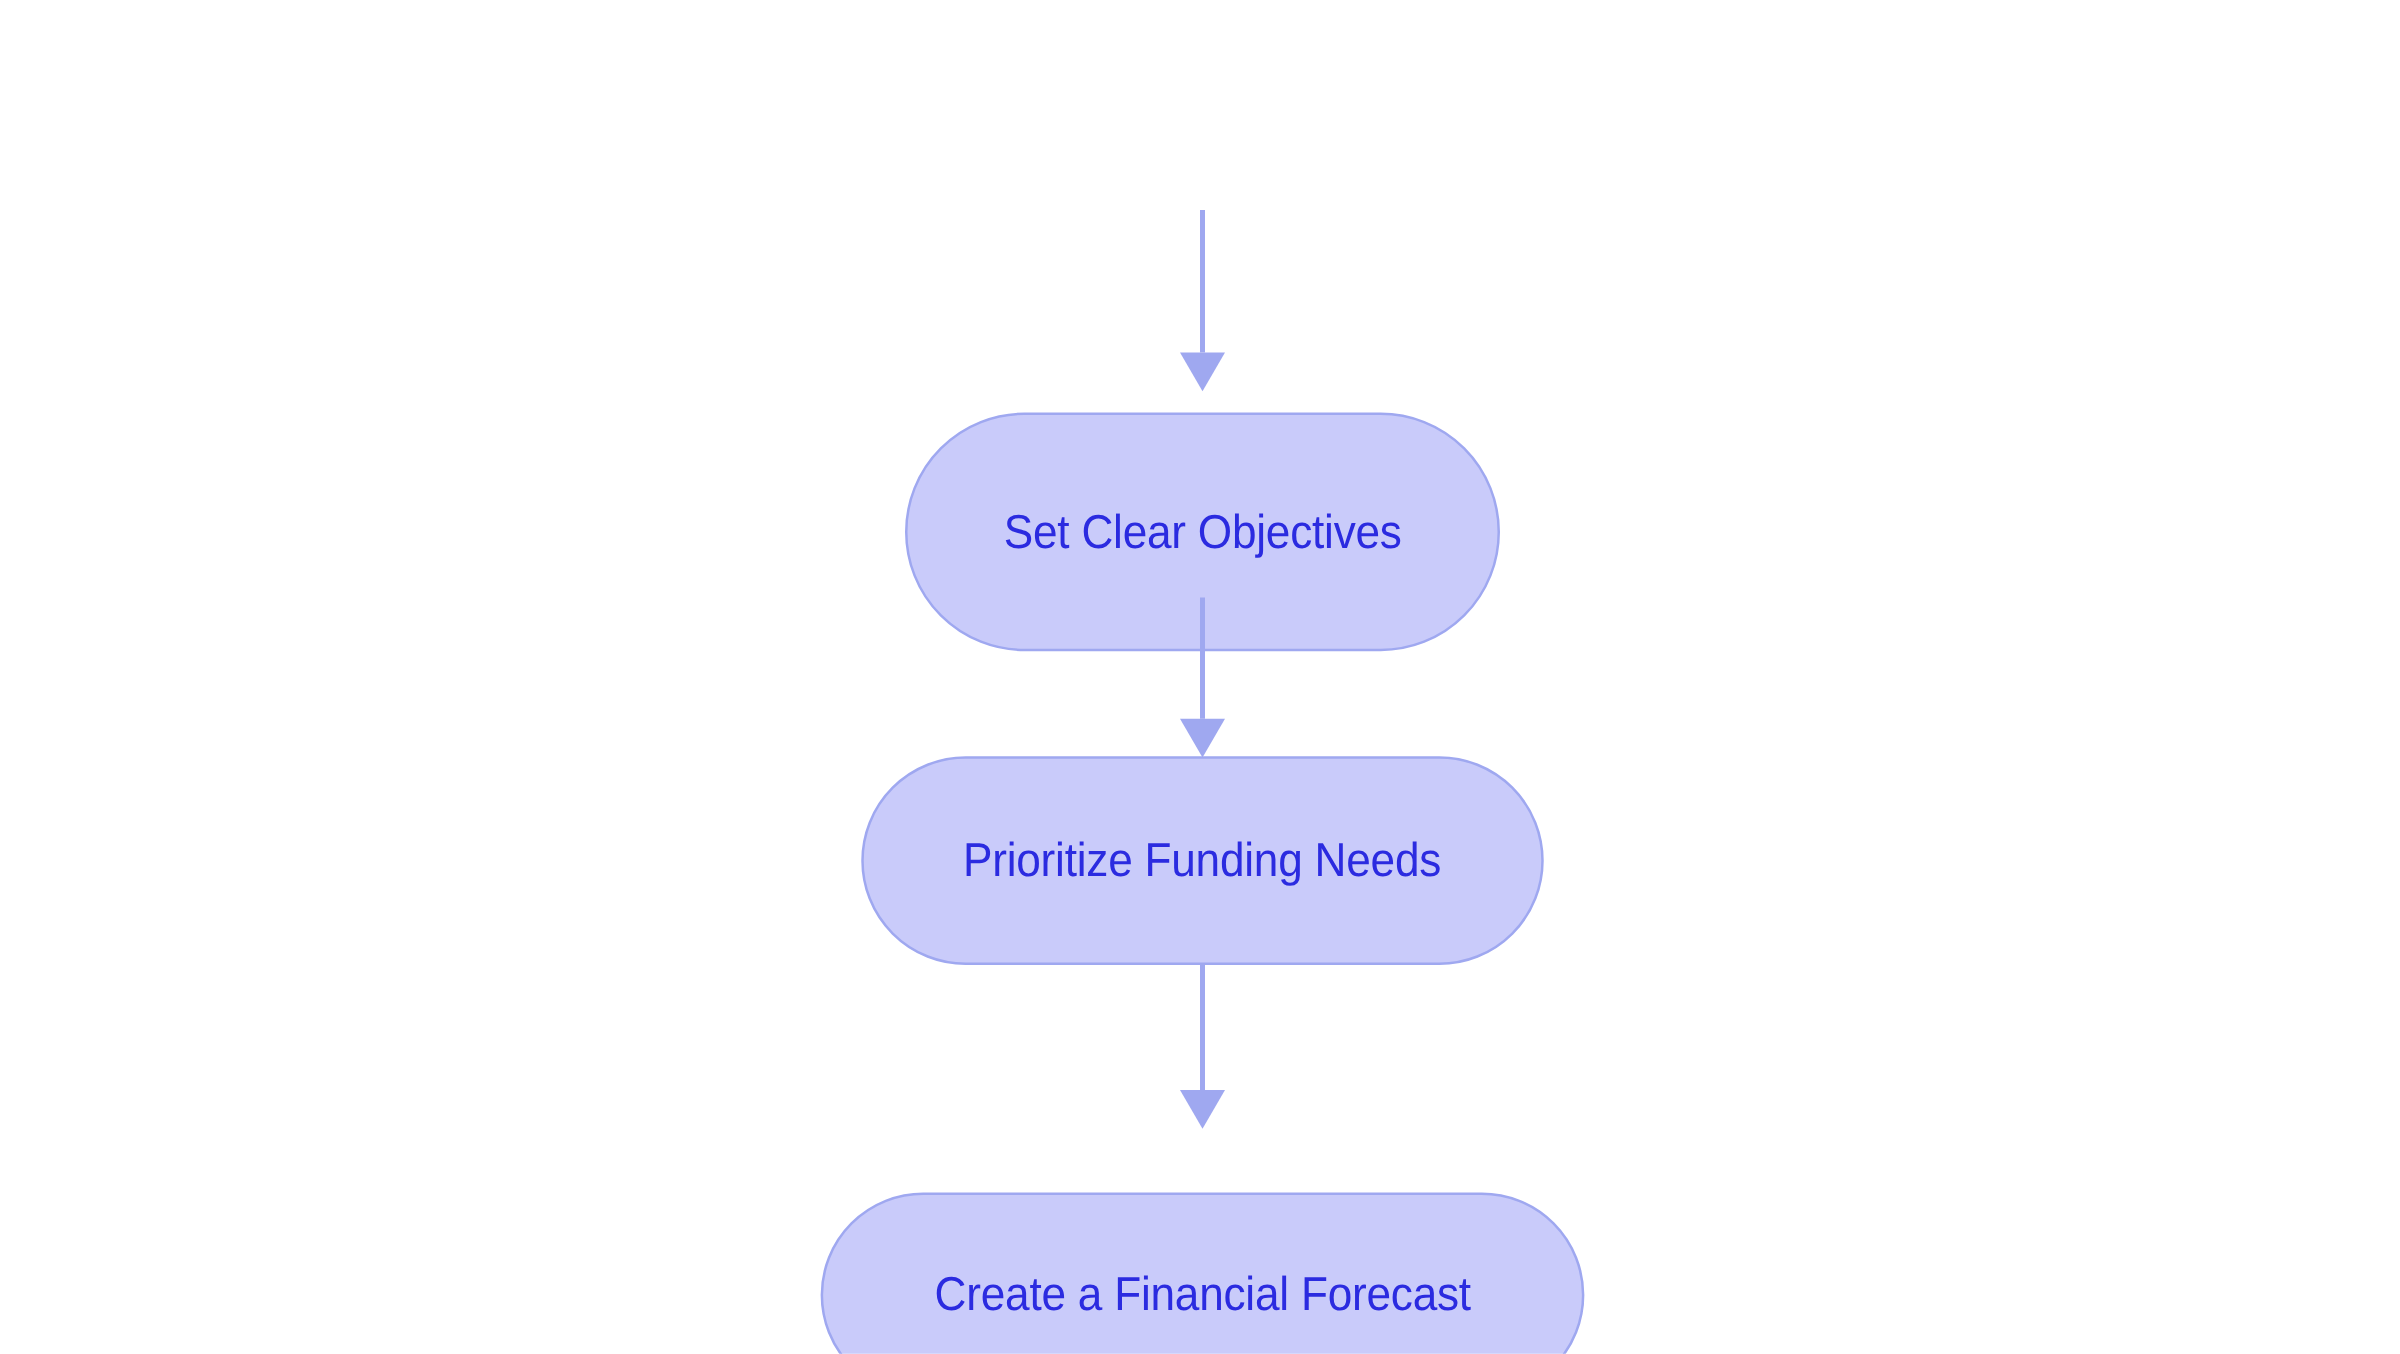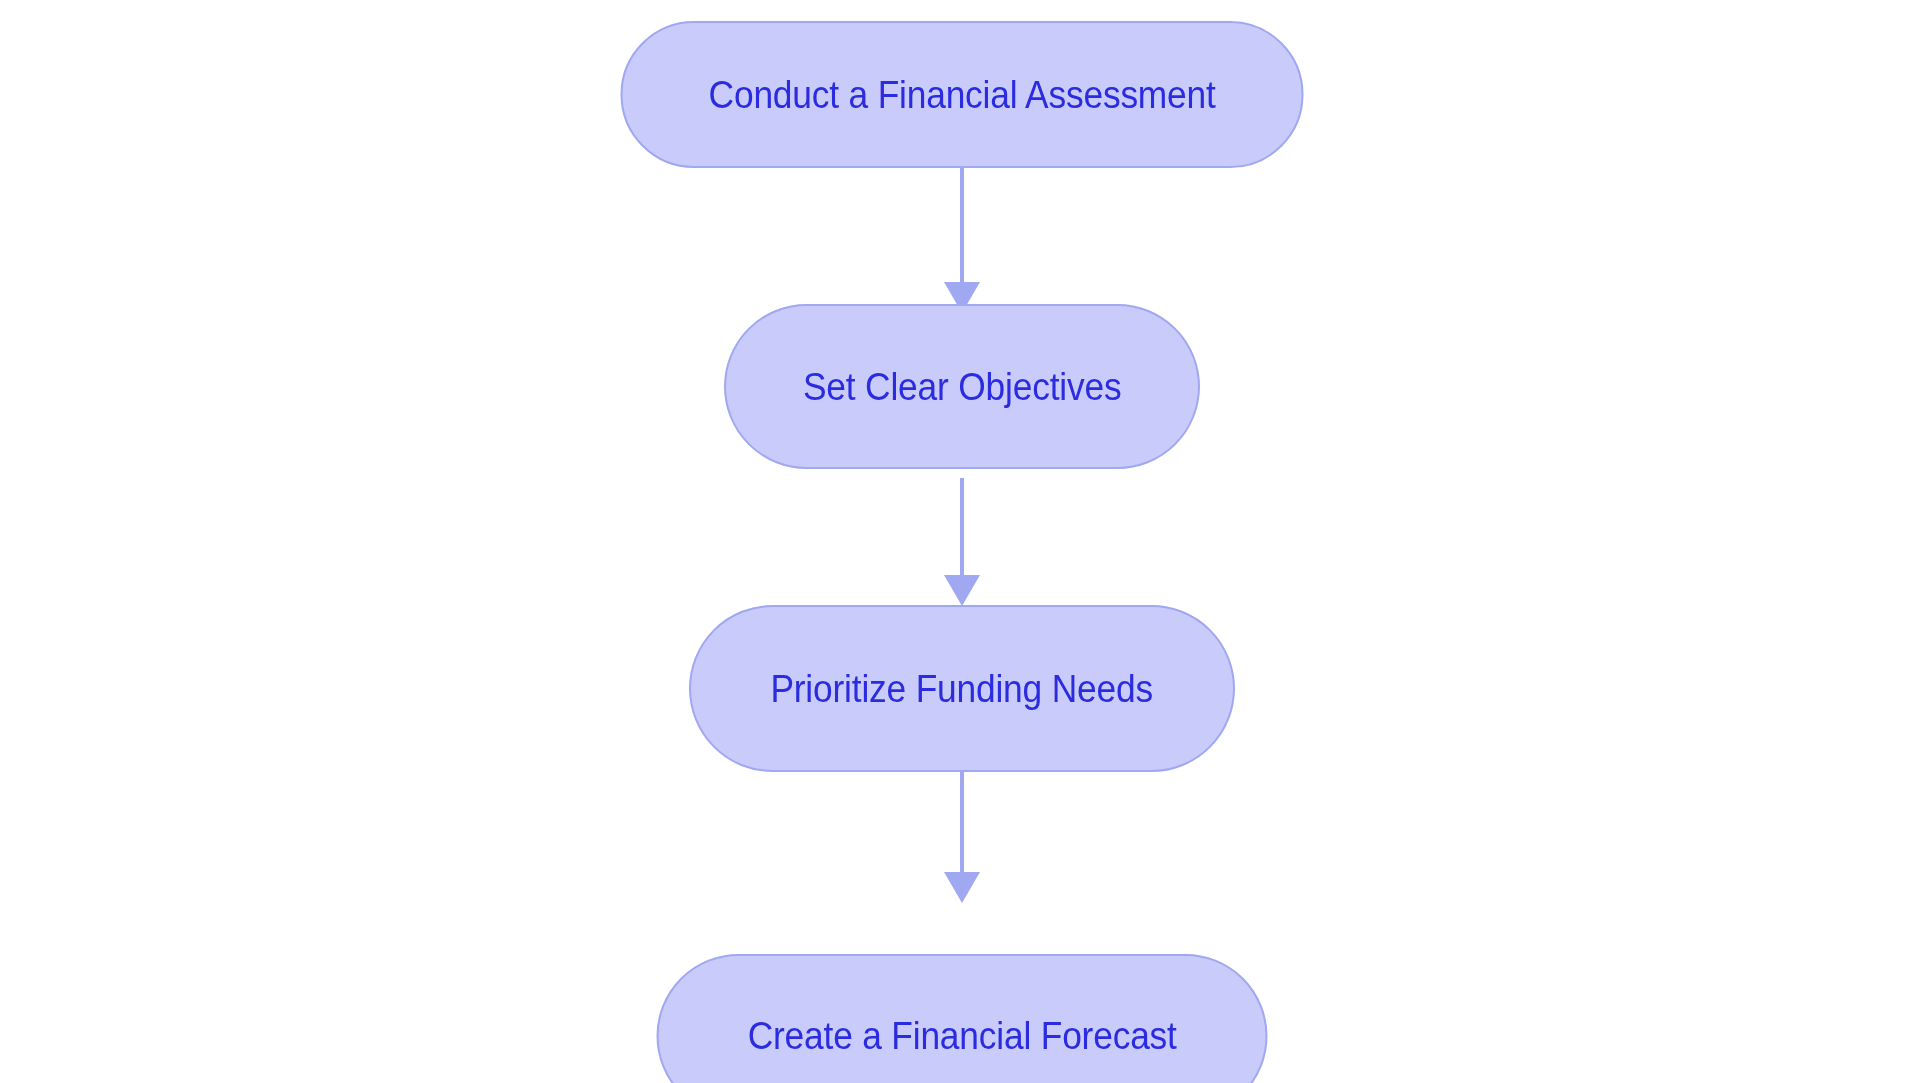--- a/index.html
+++ b/index.html
@@ -47,21 +47,21 @@
     font-size: 38px;
     font-weight: 400;
     line-height: 1;
     letter-spacing: -0.2px;
     white-space: nowrap;
     transform: scaleX(0.93);
     transform-origin: center center;
   }
 
   #node-1 { left: 962px; top: 21px;  width: 683px; height: 147px; }
-  #node-2 { left: 962px; top: 304px; width: 476px; height: 165px; }
+  #node-2 { left: 962px; top: 330px; width: 476px; height: 191px; }
   #node-3 { left: 962px; top: 605px; width: 546px; height: 167px; text-align: right; }
   #node-4 { left: 962px; top: 954px; width: 611px; height: 164px; }
 
   
   .connector {
     position: absolute;
     transform: translateX(-50%);
     width: 40px;
   }
   .connector-line {
@@ -92,23 +92,20 @@
 
   #connector-3 { left: 962px; top: 772px; height: 131px; }
   #connector-3 .connector-line { height: 100px; }
 </style>
 </head>
 <body>
 
 <div id="flowchart-canvas">
   <div class="flow-stack">
 
-    <div class="node" id="node-1">
-      <span class="node-label">Conduct a Financial Assessment</span>
-    </div>
 
     <div class="connector" id="connector-1">
       <div class="connector-line"></div>
       <div class="connector-head"></div>
     </div>
 
     <div class="node" id="node-2">
       <span class="node-label">Set Clear Objectives</span>
     </div>
 

